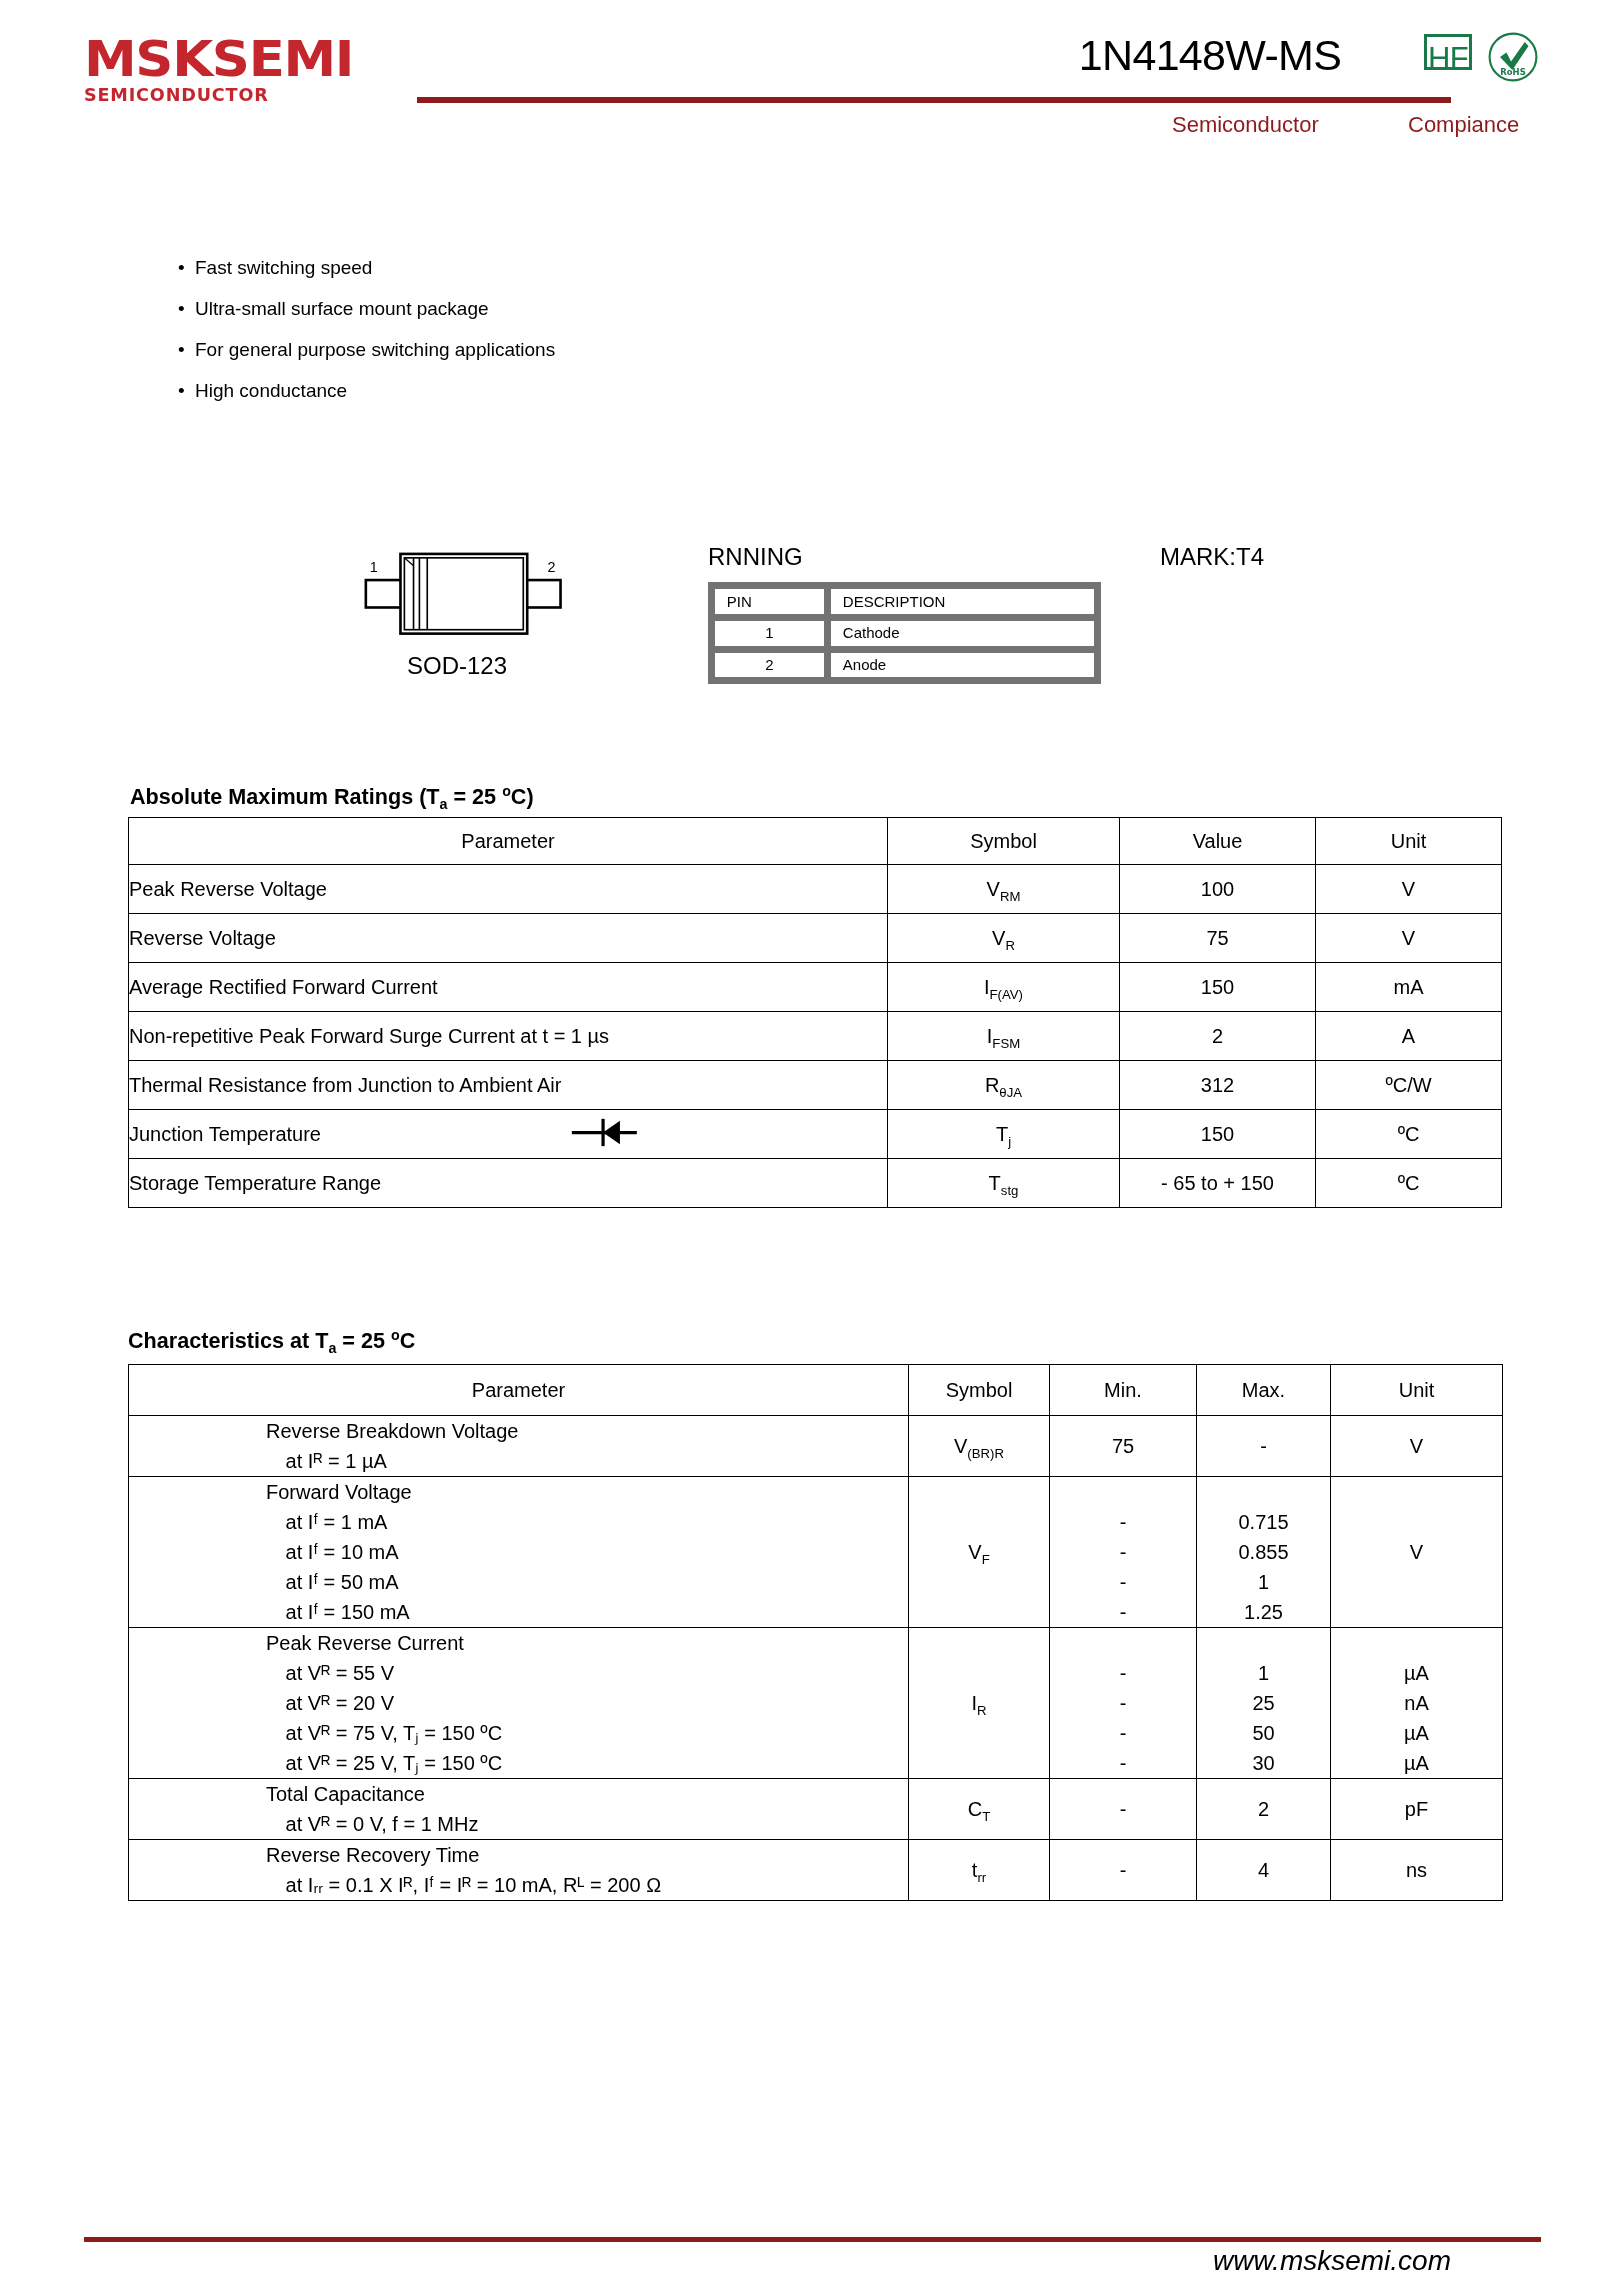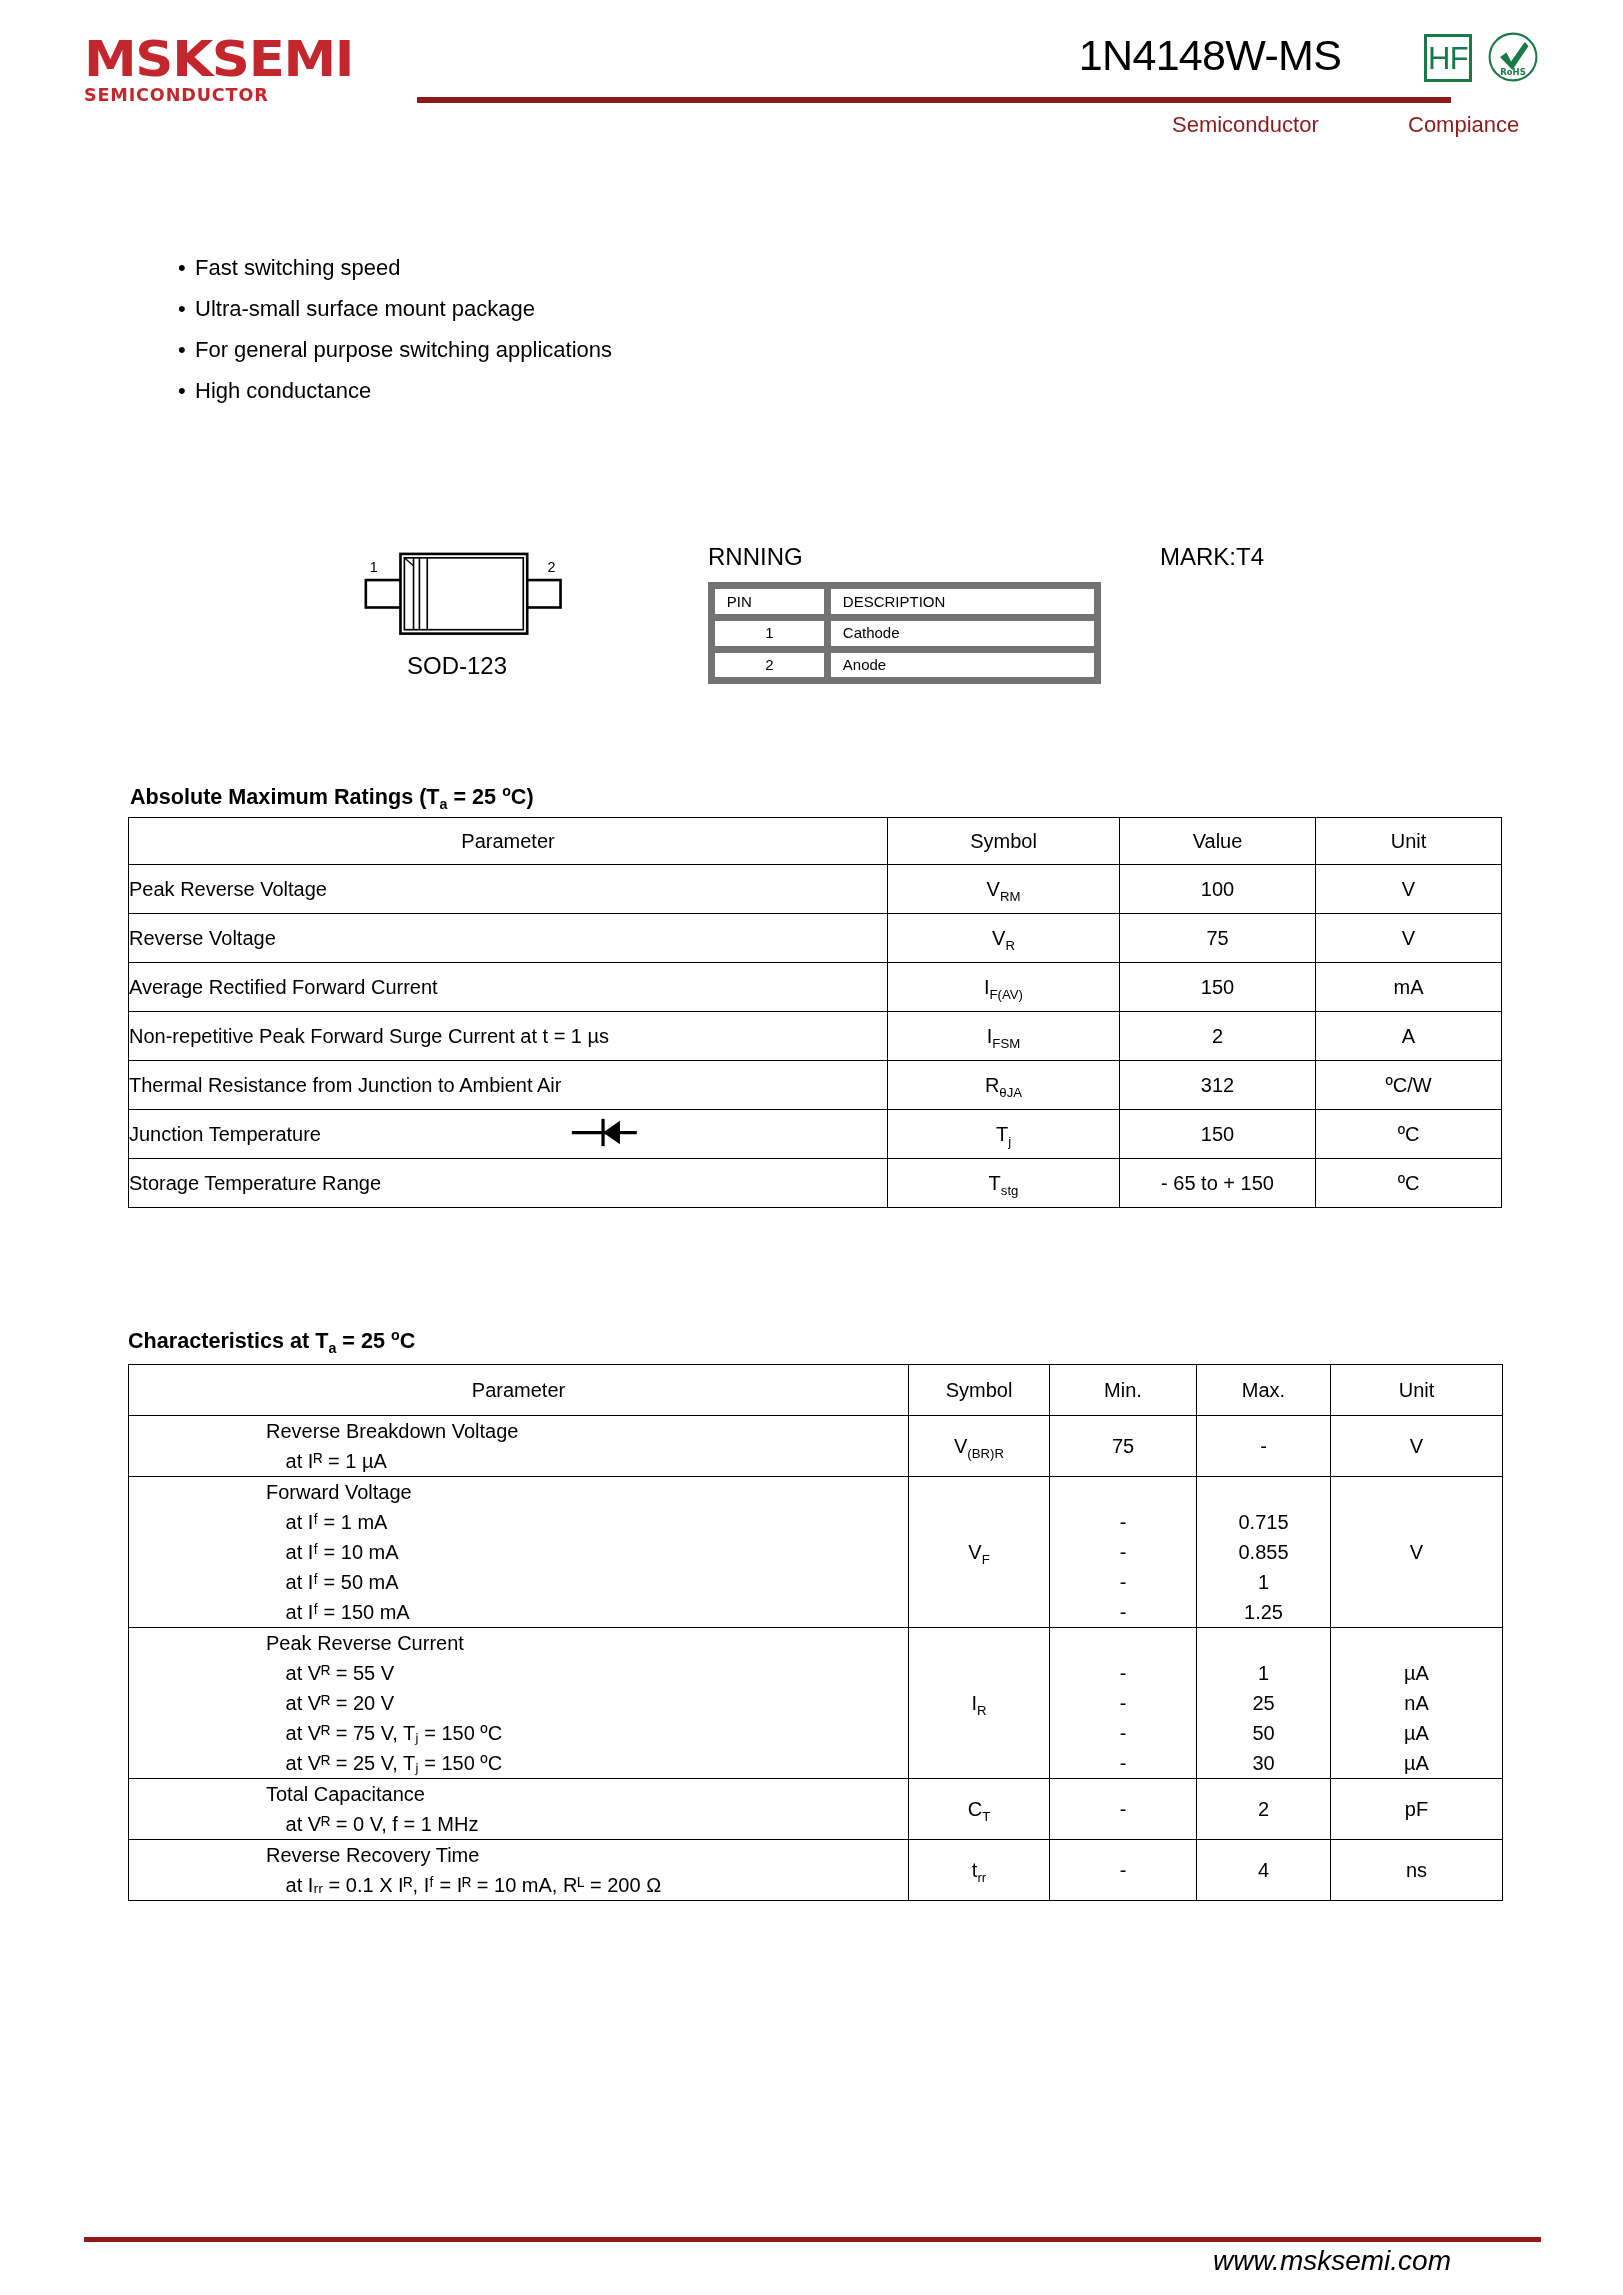--- a/index.html
+++ b/index.html
@@ -72,21 +72,21 @@
     line-height: 52px;
     white-space: nowrap;
   }
 
   
   #hf-badge {
     position: absolute;
     left: 1424px;
     top: 34px;
     width: 48px;
-    height: 48px;
+    height: 36px;
     border: 3.3px solid #1a7a47;
     box-sizing: border-box;
     color: #1a7a47;
     font-size: 31px;
     font-weight: 400;
     line-height: 43px;
     text-align: center;
     letter-spacing: -0.7px;
   }
   
@@ -123,21 +123,21 @@
     top: 247px;
     width: 785px;
   }
   #features-title {
     font-size: 21.6px;
     font-weight: bold;
     line-height: 29px;
     margin-bottom: 11.8px;
   }
   .feature-item {
-    font-size: 22px;
+    font-size: 19px;
     line-height: 41px;
     white-space: nowrap;
   }
   .feature-bullet {
     display: inline-block;
     width: 17px;
   }
 
   
   #package-area {

